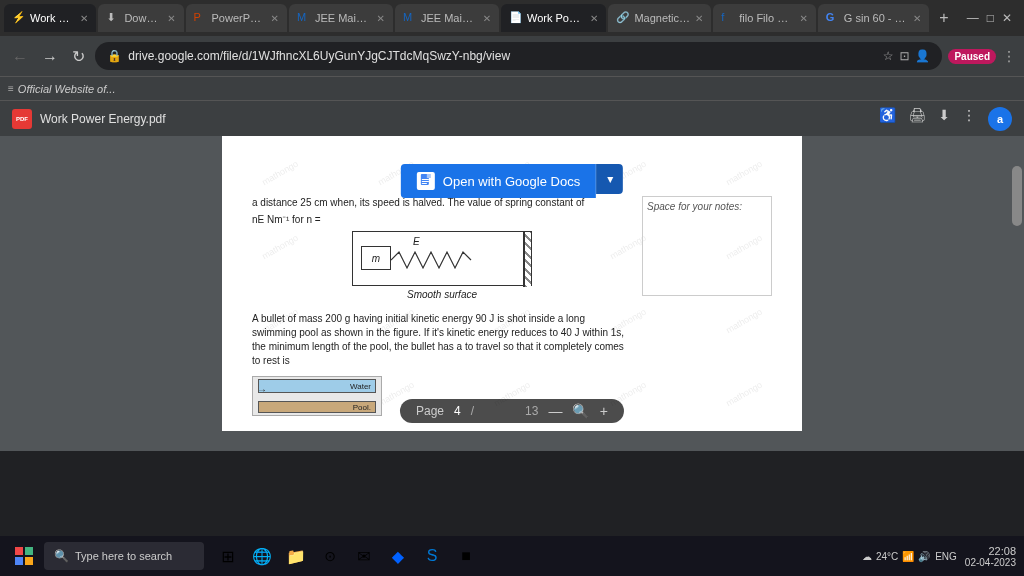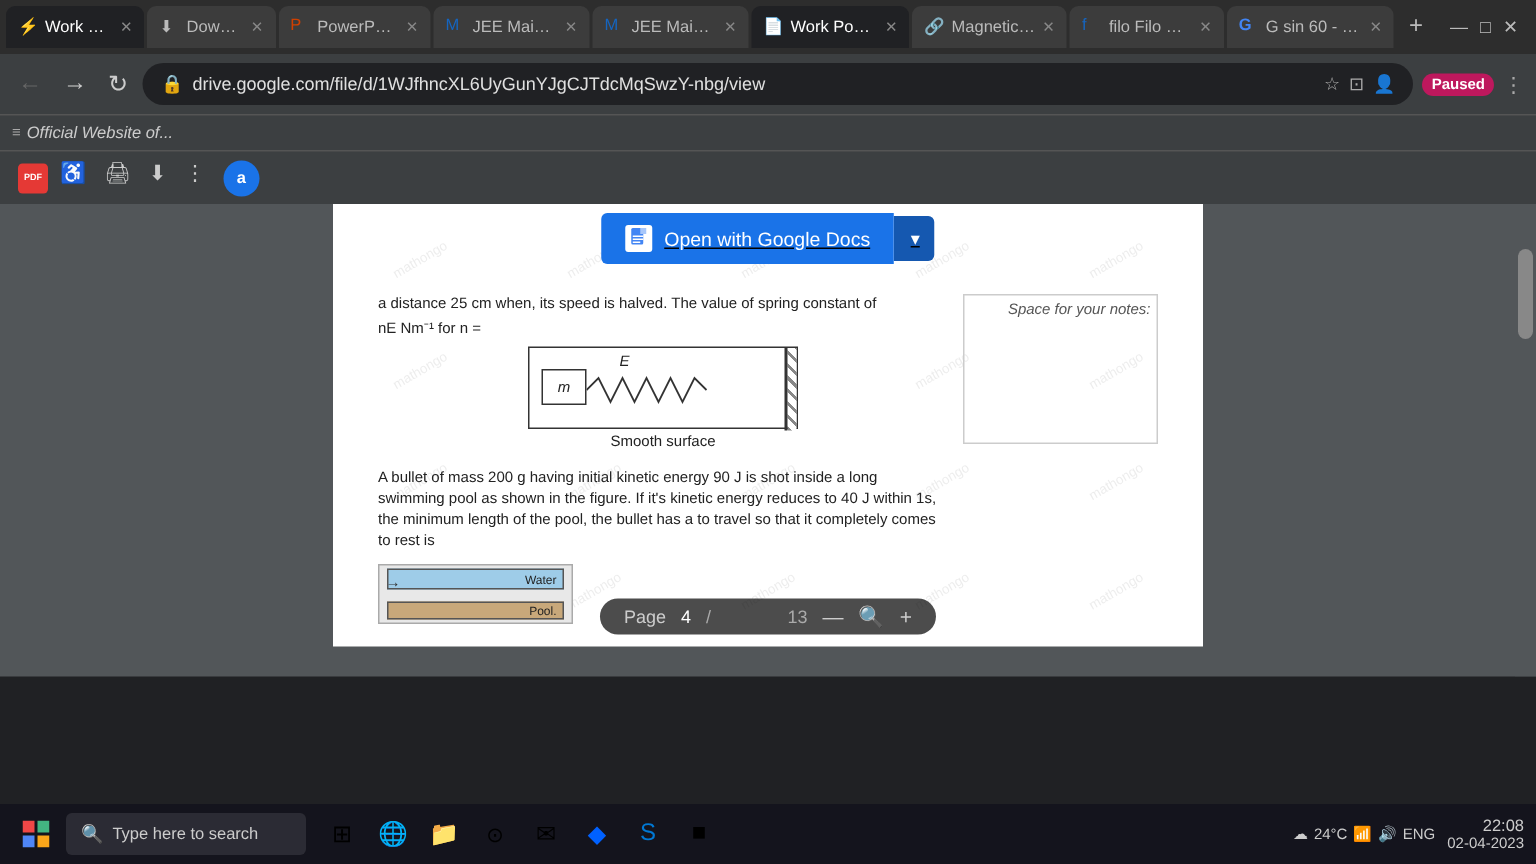--- a/index.html
+++ b/index.html
@@ -148,27 +148,26 @@
       justify-content: center;
       font-size: 9px;
       color: #888;
       transform: rotate(-30deg);
       padding: 4px;
     }
 
     
     .open-gdocs-container {
       position: absolute;
-      top: 6px;
+      top: 28px;
       left: 50%;
       transform: translateX(-50%);
       z-index: 100;
       display: flex;
-      align-items: center;
-      text-decoration: underline;
+      align-items: flex-start;
     }
     .open-gdocs-btn {
       display: flex;
       align-items: center;
       gap: 8px;
       background: #1a73e8;
       color: white;
       padding: 8px 16px;
       border-radius: 4px 0 0 4px;
       font-size: 13px;
@@ -196,21 +195,21 @@
     }
 
     
     .pdf-content {
       position: relative;
       z-index: 2;
       padding-top: 40px;
     }
     .problem-text { line-height: 1.5; margin-bottom: 8px; font-size: 10.5px; }
     .question-header { color: #d32f2f; font-weight: bold; font-size: 11px; margin: 8px 0 4px 0; }
-    .diagram-caption { text-align: center; font-size: 10px; margin: 4px 0 8px 0; }
+    .diagram-caption { text-align: center; font-size: 10px; margin: 4px 0 8px 0; font-style: italic; }
 
     
     .page-controls {
       position: absolute;
       bottom: 8px;
       left: 50%;
       transform: translateX(-50%);
       background: rgba(0,0,0,0.7);
       color: white;
       border-radius: 20px;
@@ -363,20 +362,21 @@
 
   <div class="bookmarks-bar">
     <span style="color:#aaa;font-size:10px;margin-right:4px;">≡</span>
     <span style="font-size:11px;color:#ccc;cursor:pointer;font-style:italic;">Official Website of...</span>
   </div>
 
   <div class="pdf-header">
     <div class="pdf-icon">
       <span style="font-size:6px;font-weight:bold;">PDF</span>
     </div>
+    <span class="pdf-title">Work Power Energy.pdf</span>
     <div class="pdf-header-icons">
       <span style="cursor:pointer;">♿</span>
       <span style="cursor:pointer;">🖨</span>
       <span style="cursor:pointer;">⬇</span>
       <span style="cursor:pointer;">⋮</span>
       <div style="width:24px;height:24px;background:#1a73e8;border-radius:50%;display:flex;align-items:center;justify-content:center;color:white;font-size:11px;font-weight:bold;cursor:pointer;">a</div>
     </div>
   </div>
 
   <div class="main-area" style="height:315px;">
@@ -461,21 +461,21 @@
                   <span style="font-size:8px;position:absolute;right:4px;top:1px;">Pool.</span>
                 </div>
 
                 <div style="position:absolute;left:4px;top:6px;font-size:10px;color:#333;">→</div>
               </div>
 
             </div>
 
             <div style="width:130px;flex-shrink:0;">
               <div style="border:1px solid #ccc;padding:4px;min-height:100px;">
-                <p style="font-size:10px;color:#555;font-style:italic;text-align:right;">Space for your notes:</p>
+                <p style="font-size:10px;color:#555;font-style:italic;">Space for your notes:</p>
               </div>
             </div>
           </div>
         </div>
 
         <div class="page-controls">
           <span style="color:#ccc;text-align:right;">Page</span>
           <span style="color:white;">4</span>
           <span style="color:#aaa;">/</span>
           <span style="color:#aaa;margin-left:41px;">13</span>

